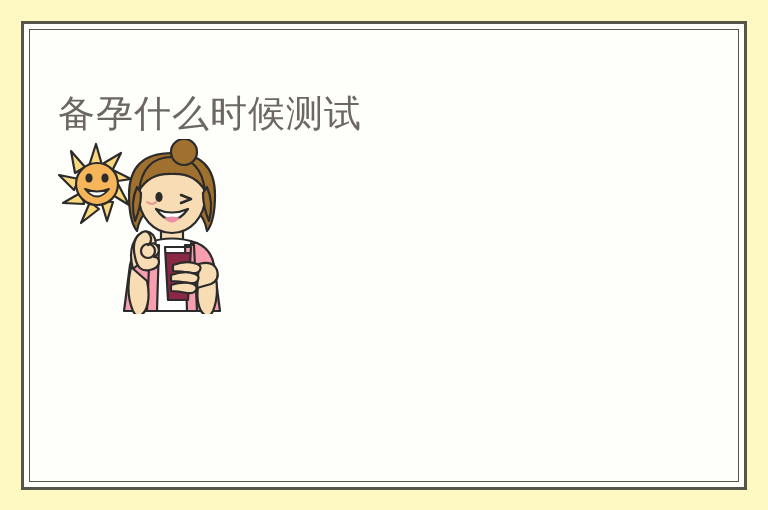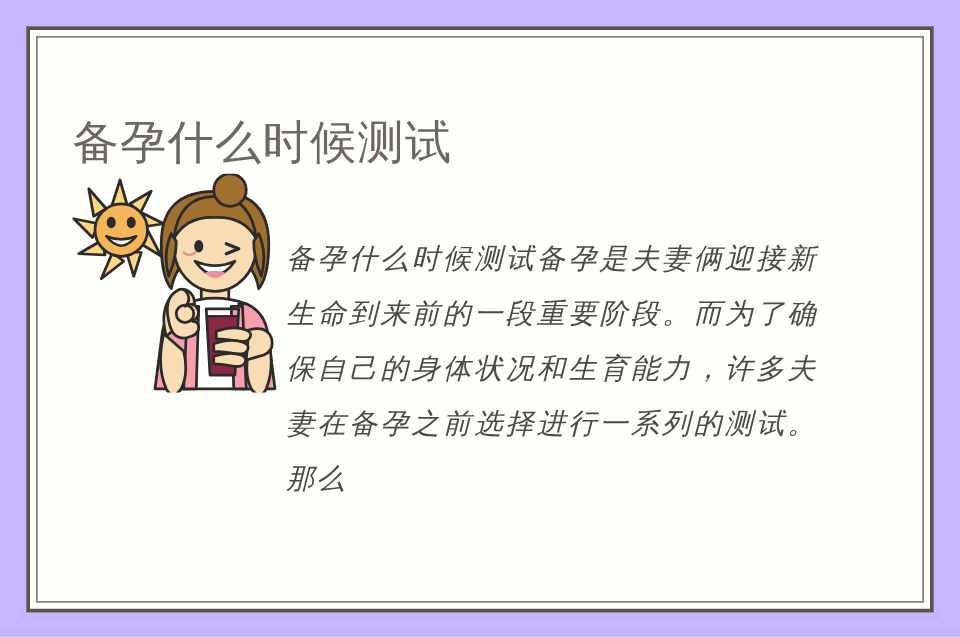--- a/index.html
+++ b/index.html
@@ -11,21 +11,21 @@
     height: 510px;
     background: #f7f6ec;
     font-family: "Liberation Sans", "DejaVu Sans", sans-serif;
     overflow: hidden;
   }
 
   .page {
     position: relative;
     width: 768px;
     height: 510px;
-    background: #c4b5fd;
+    background: #fef9c3;
     box-sizing: border-box;
   }
 
   
   .frame-outer {
     position: absolute;
     left: 21px;
     top: 21px;
     width: 726px;
     height: 469px;
@@ -180,16 +180,15 @@
 
           <g fill="#f7dcb4">
             <path d="M118 126 q14 -5 24 -1 q5 2 3 6 q-2 4 -9 3 q-10 -2 -18 -2 z"></path>
             <path d="M116 136 q14 -5 24 -1 q5 2 3 6 q-2 4 -9 3 q-10 -2 -18 -2 z"></path>
             <path d="M116 146 q13 -4 22 -1 q5 2 3 6 q-2 4 -9 3 q-9 -2 -16 -2 z"></path>
           </g>
         </g>
       </svg>
     </div>
 
-    <p class="body-text">备孕什么时候测试备孕是夫妻俩迎接新生命到来前的一段重要阶段。而为了确保自己的身体状况和生育能力，许多夫妻在备孕之前选择进行一系列的测试。那么</p>
 
   </div>
 </div>
 
 </body></html>

